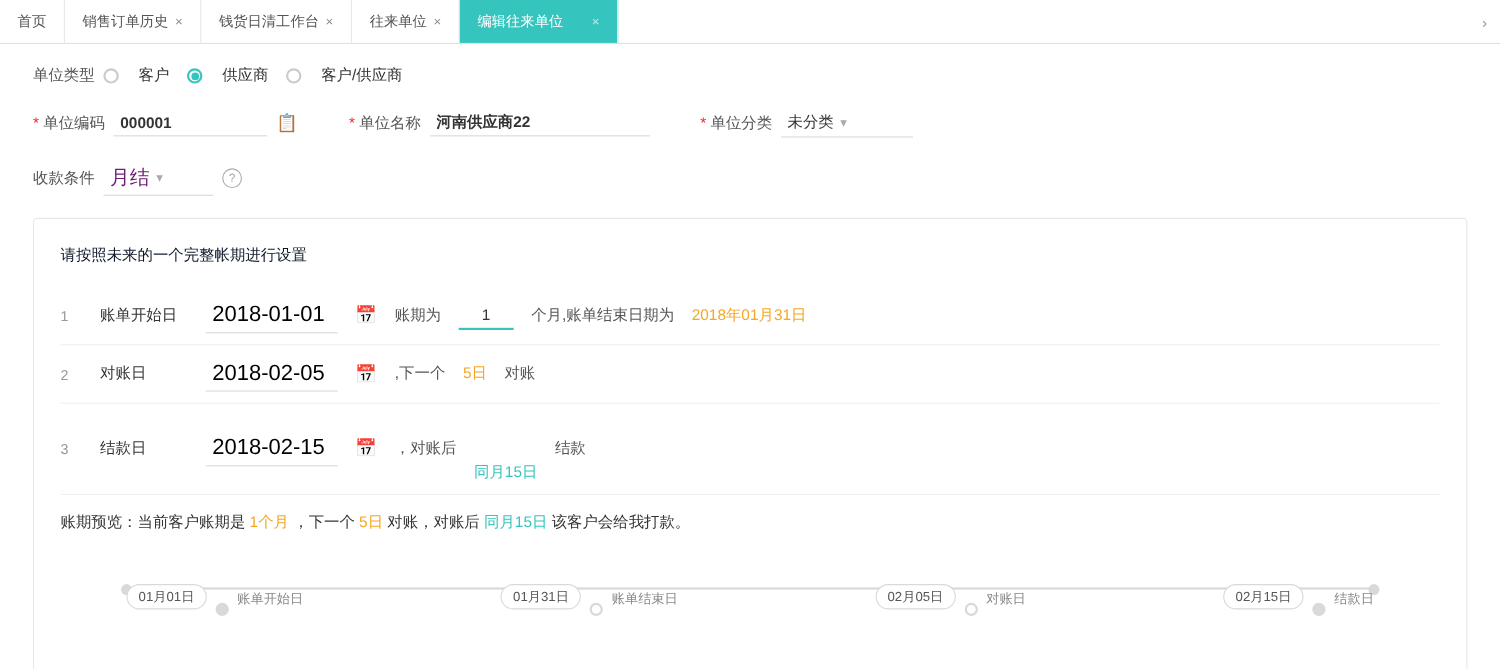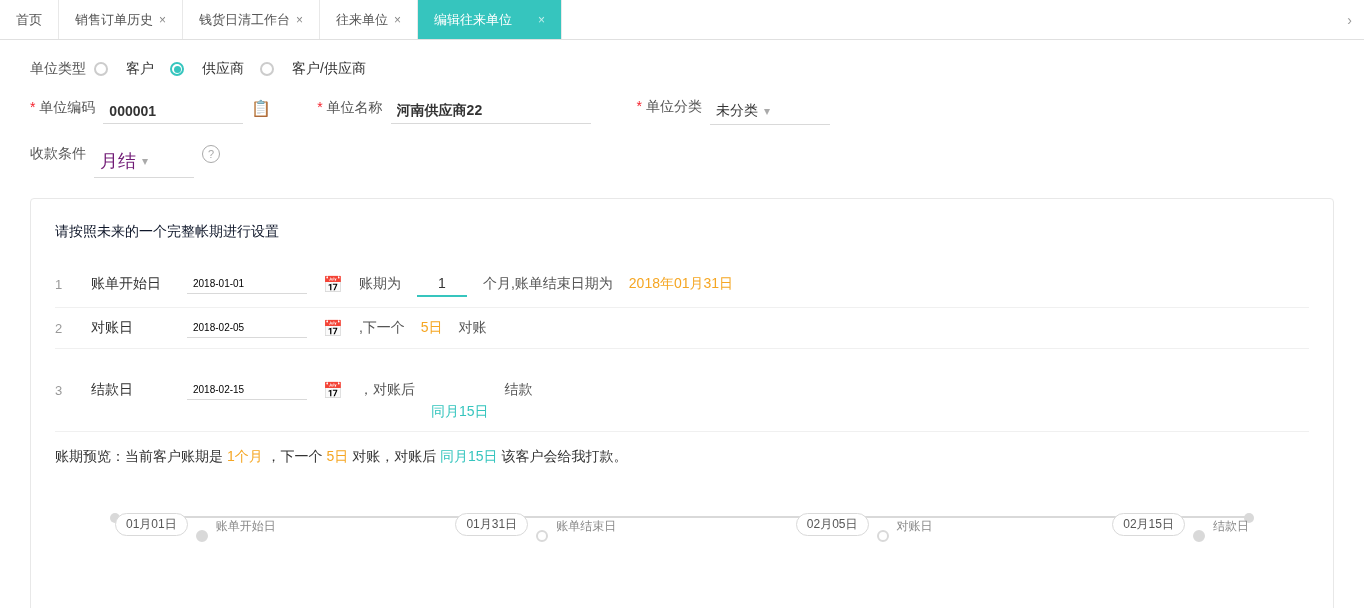--- a/index.html
+++ b/index.html
@@ -52,21 +52,21 @@
 
     
     .form-row {
       display: flex;
       align-items: center;
       margin-bottom: 20px;
       gap: 16px;
     }
     .form-field {
       display: flex;
-      align-items: flex-start;
+      align-items: center;
       gap: 8px;
     }
     .form-label {
       color: #555;
       white-space: nowrap;
     }
     .required-label::before {
       content: '* ';
       color: #f5222d;
     }
@@ -167,21 +167,21 @@
     }
     .period-label {
       width: 80px;
       color: #333;
     }
     .period-date-input {
       border: none;
       border-bottom: 1px solid #d9d9d9;
       outline: none;
       padding: 4px 6px;
-      font-size: 10px;
+      font-size: 20px;
       width: 120px;
       background: transparent;
     }
     .period-info {
       color: #555;
       font-size: 14px;
     }
     .highlight-orange { color: #f5a623; }
     .highlight-teal { color: #36c5be; margin-top: 44px; }
     .period-month-input {

